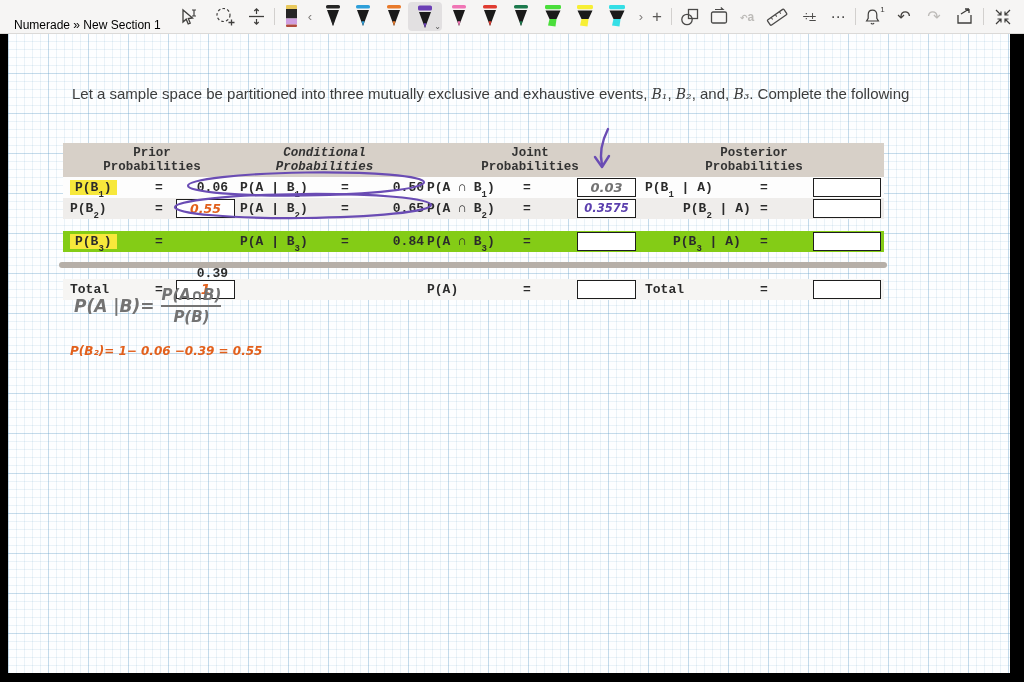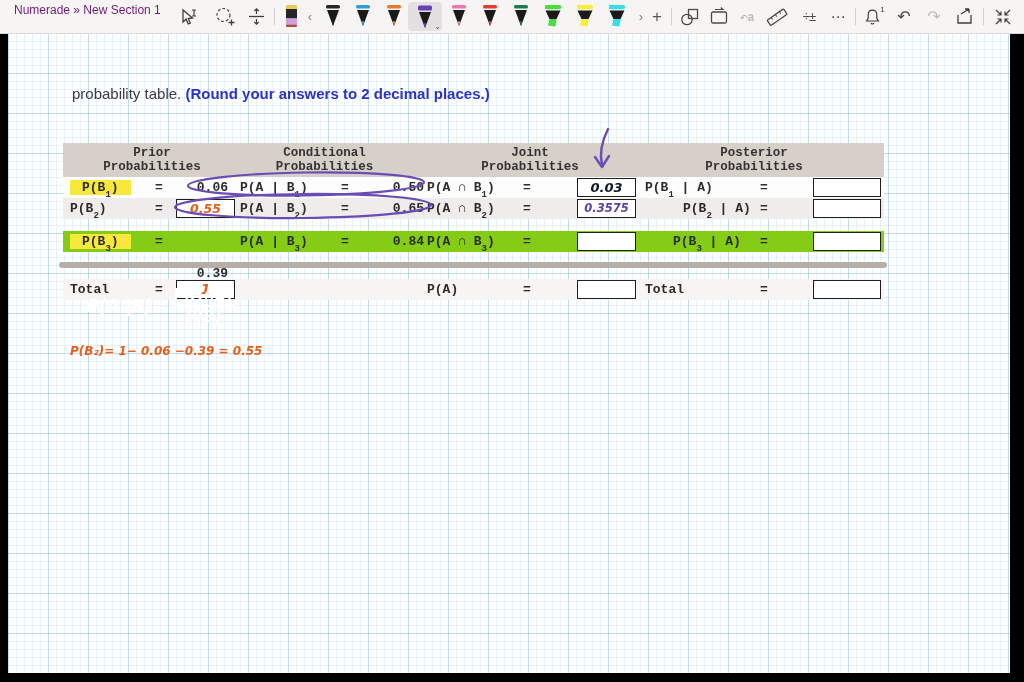--- a/index.html
+++ b/index.html
@@ -1,21 +1,21 @@
 <!DOCTYPE html>
 <html><head>
 <meta charset="utf-8">
 <style>
   html,body{margin:0;padding:0;}
   body{width:1024px;height:682px;position:relative;background:#000;overflow:hidden;
        font-family:"Liberation Sans","DejaVu Sans",sans-serif;}
   
   .toolbar{position:absolute;left:0;top:0;width:1024px;height:33px;background:#f6f5f4;
            border-bottom:1px solid #dbd9d7;z-index:5;}
-  .tb-title{position:absolute;left:14px;top:3px;font-size:12px;color:#701a75;white-space:nowrap;}
+  .tb-title{position:absolute;left:14px;top:18px;font-size:12px;color:#000000;white-space:nowrap;}
   .tbi{position:absolute;top:0;height:33px;display:flex;align-items:center;justify-content:center;color:#3f3e3c;}
   .tb-div{position:absolute;top:8px;width:1px;height:17px;background:#d2d0ce;}
   .chev{font-size:13px;color:#807e7c;}
   .txticon{font-size:15px;color:#45423f;}
   .gray{color:#bdbbb8;}
   .sel-pen{position:absolute;left:408px;top:2px;width:34px;height:29px;background:#e2e0e1;border-radius:4px;}
   .sel-pen .caret{position:absolute;right:1px;bottom:0px;font-size:8px;color:#555;}
   .sup1{font-size:8px;color:#3f3e3c;position:relative;top:-7px;left:-2px;}
   
   .canvas{position:absolute;left:8px;top:33px;width:1002px;height:640px;background-color:#fdfeff;
@@ -30,21 +30,21 @@
   .bmath{font-family:"DejaVu Serif","Liberation Serif",serif;font-style:italic;font-size:14px;}
   .roundnote{color:#2b32c4;font-weight:bold;}
   
   .ptable{position:absolute;left:63px;top:143px;width:821px;height:118px;z-index:2;
           font-family:"Liberation Mono","DejaVu Sans Mono",monospace;font-weight:bold;font-size:13px;color:#2b2b2b;}
   .thead{position:absolute;left:0;top:0;width:821px;height:34px;background:#d7d0c8;}
   .hcol{position:absolute;top:3px;text-align:center;font-size:12.5px;line-height:14px;color:#333;}
   .trow{position:absolute;left:0;width:821px;height:21px;line-height:21px;}
   .cell{position:absolute;top:0;white-space:nowrap;}
   .cell sub{font-size:9px;position:relative;top:2px;}
-  .hl{background:#f7e83b;padding:0 12px;}
+  .hl{background:#f7e83b;padding:0 5px;}
   .num{text-align:right;}
   .abox{position:absolute;top:1px;height:17px;background:#fff;border:1.6px solid #1e1e1e;
         display:flex;align-items:center;justify-content:center;}
   .inktxt{font-family:"DejaVu Sans",sans-serif;font-style:italic;font-weight:bold;}
   .tshadow{position:absolute;left:59px;top:262px;width:828px;height:6px;background:#b6afa8;border-radius:3px;z-index:2;}
   
   .inksvg{position:absolute;left:0;top:0;width:1024px;height:682px;z-index:3;pointer-events:none;}
   .formula-green{position:absolute;left:74px;top:286px;display:flex;align-items:center;gap:7px;z-index:3;
       font-family:"DejaVu Sans",sans-serif;font-style:italic;font-weight:bold;}
   .fg-lhs{font-size:17px;}
@@ -222,30 +222,30 @@
   <div class="tbi" style="left:989px;width:28px;">
     <svg width="20" height="20" viewBox="0 0 20 20">
       <path d="M3,3 l5,5 M8,4.5 v3.5 h-3.5 M17,3 l-5,5 M12,4.5 v3.5 h3.5 M3,17 l5,-5 M4.5,12 h3.5 v3.5 M17,17 l-5,-5 M15.5,12 h-3.5 v3.5" fill="none" stroke="#3f3e3c" stroke-width="1.2"></path>
     </svg>
   </div>
 </div>
 
 <div class="canvas"></div>
 
 <div class="problem">
-  <div><span>probability table. </span><span class="roundnote">(Round your answers to 2 decimal places.)</span></div>
+  <div><span>Let a sample space be partitioned into three mutually exclusive and exhaustive events, </span><span class="bmath">B₁</span><span>, </span><span class="bmath">B₂</span><span>, and, </span><span class="bmath">B₃</span><span>. Complete the following</span></div>
 </div>
 
 <div class="ptable">
   <div class="thead">
     <div class="hcol" style="left:9px;width:160px;">
         <div>Prior</div>
         <div>Probabilities</div>
       </div>
-    <div class="hcol" style="left:179px;width:165px;">
+    <div class="hcol" style="left:179px;width:165px;font-style:italic;">
         <div>Conditional</div>
         <div>Probabilities</div>
       </div>
     <div class="hcol" style="left:392px;width:150px;">
         <div>Joint</div>
         <div>Probabilities</div>
       </div>
     <div class="hcol" style="left:611px;width:160px;">
         <div>Posterior</div>
         <div>Probabilities</div>
@@ -255,21 +255,21 @@
   <div class="trow" style="top:34px;background:#fdfdfd;">
     <span class="cell" style="left:7px;"><span class="hl"><span>P(B</span><sub>1</sub><span>)</span></span></span>
     <span class="cell" style="left:92px;">=</span>
     <span class="cell num" style="left:100px;width:65px;">0.06</span>
     <span class="cell" style="left:177px;"><span>P(A | B</span><sub>1</sub><span>)</span></span>
     <span class="cell" style="left:278px;">=</span>
     <span class="cell num" style="left:296px;width:65px;">0.50</span>
     <span class="cell" style="left:364px;"><span>P(A ∩ B</span><sub>1</sub><span>)</span></span>
     <span class="cell" style="left:460px;">=</span>
     <span class="abox" style="left:514px;width:57px;">
-        <span class="inktxt" style="color:#0f172a;font-size:13px;">0.03</span>
+        <span class="inktxt" style="color:#737373;font-size:13px;">0.03</span>
       </span>
     <span class="cell" style="left:519px;left:582px;"></span>
     <span class="cell" style="left:582px;"><span>P(B</span><sub>1</sub><span> | A)</span></span>
     <span class="cell" style="left:697px;">=</span>
     <span class="abox" style="left:750px;width:66px;">
         <span></span>
       </span>
   </div>
 
   <div class="trow" style="top:55px;background:#efedeb;">
@@ -332,21 +332,21 @@
 </div>
 <div class="tshadow"></div>
 
 <svg class="inksvg">
   <ellipse cx="306" cy="184" rx="118" ry="11.5" fill="none" stroke="#6a4cb4" stroke-width="2.2" transform="rotate(-0.8 306 184)"></ellipse>
   <ellipse cx="303" cy="206" rx="128" ry="12" fill="none" stroke="#6a4cb4" stroke-width="2.2" transform="rotate(-0.5 303 206)"></ellipse>
   <path d="M608,129 C602,141 599,152 602,165" fill="none" stroke="#6a4cb4" stroke-width="2.4" stroke-linecap="round"></path>
   <path d="M595,157 L602,167 L609,156" fill="none" stroke="#6a4cb4" stroke-width="2.4" stroke-linecap="round" stroke-linejoin="round"></path>
 </svg>
 
-<div class="formula-green" style="color:#ffffff;margin-left:12px;">
+<div class="formula-green" style="color:#737373;">
   <span class="fg-lhs">P(A |B)=</span>
   <span class="frac">
     <span>P(A∩B)</span>
     <span class="bar"></span>
     <span>P(B)</span>
   </span>
 </div>
 <div class="formula-orange" style="color:#e2601c;">P(B₂)= 1− 0.06 −0.39 = 0.55</div>
 
 </body></html>

